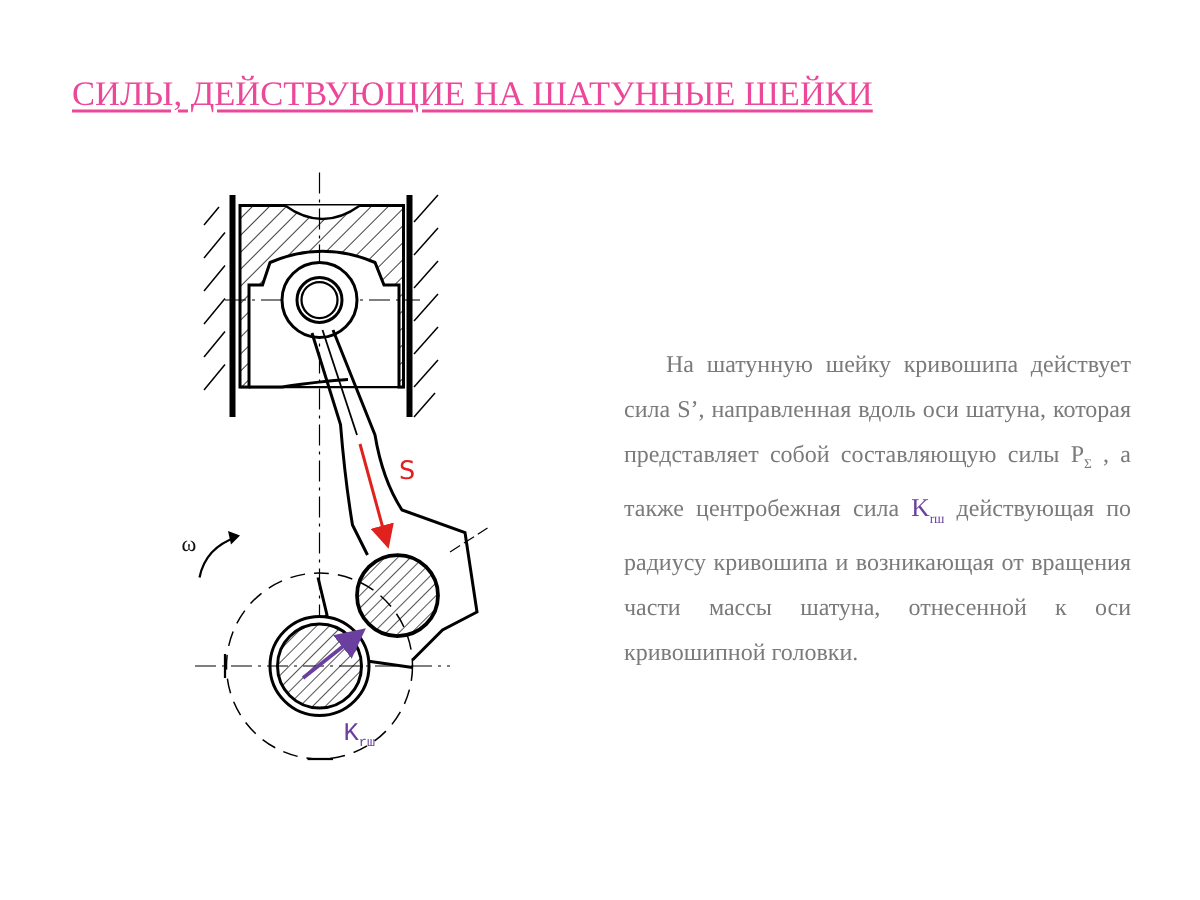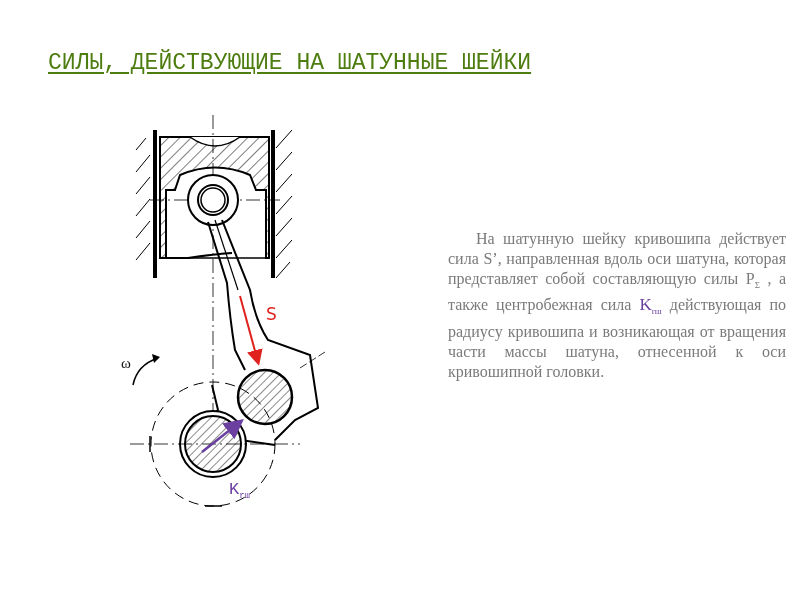--- a/index.html
+++ b/index.html
@@ -1,28 +1,27 @@
 <!DOCTYPE html>
 <html><head>
   <meta charset="utf-8">
   <style>
     html, body { margin: 0; padding: 0; background: #ffffff; }
     body { width: 800px; height: 600px; position: relative; overflow: hidden; font-family: "Liberation Serif", serif; }
     .title {
       position: absolute; left: 48px; top: 50px;
-      font-size: 23px; color: #4d7c0f; text-decoration: underline;
+      font-size: 23px; color: #ec4899; text-decoration: underline;
       text-underline-offset: 3px; letter-spacing: 0px; white-space: nowrap;
-      font-family: Liberation Mono, monospace;
+      font-family: Liberation Serif, serif;
     }
     .body-text {
       position: absolute; left: 416px; top: 229px; width: 338px;
-      font-size: 16px; line-height: 20px; color: #7a7a7a;
+      font-size: 16px; line-height: 30px; color: #7a7a7a;
       text-align: justify; text-indent: 28px;
       font-family: "Liberation Serif", serif;
-      margin-left: 32px;
     }
     .k { color: #6b3fa0; font-size: 17px; }
     .k sub, .p sub { font-size: 9px; }
     .diagram { position: absolute; left: 0; top: 0; }
     .lbl-s { position: absolute; left: 266px; top: 304px; font-family: "DejaVu Sans", sans-serif; font-size: 17px; color: #e0221e; }
     .lbl-w { position: absolute; left: 121px; top: 355px; font-family: "Liberation Serif", serif; font-size: 15px; color: #111; }
     .lbl-k { position: absolute; left: 229px; top: 480px; font-family: Liberation Mono, monospace; font-size: 17px; color: #6b3fa0; }
     .lbl-k sub { font-size: 9px; }
   </style>
 </head>

